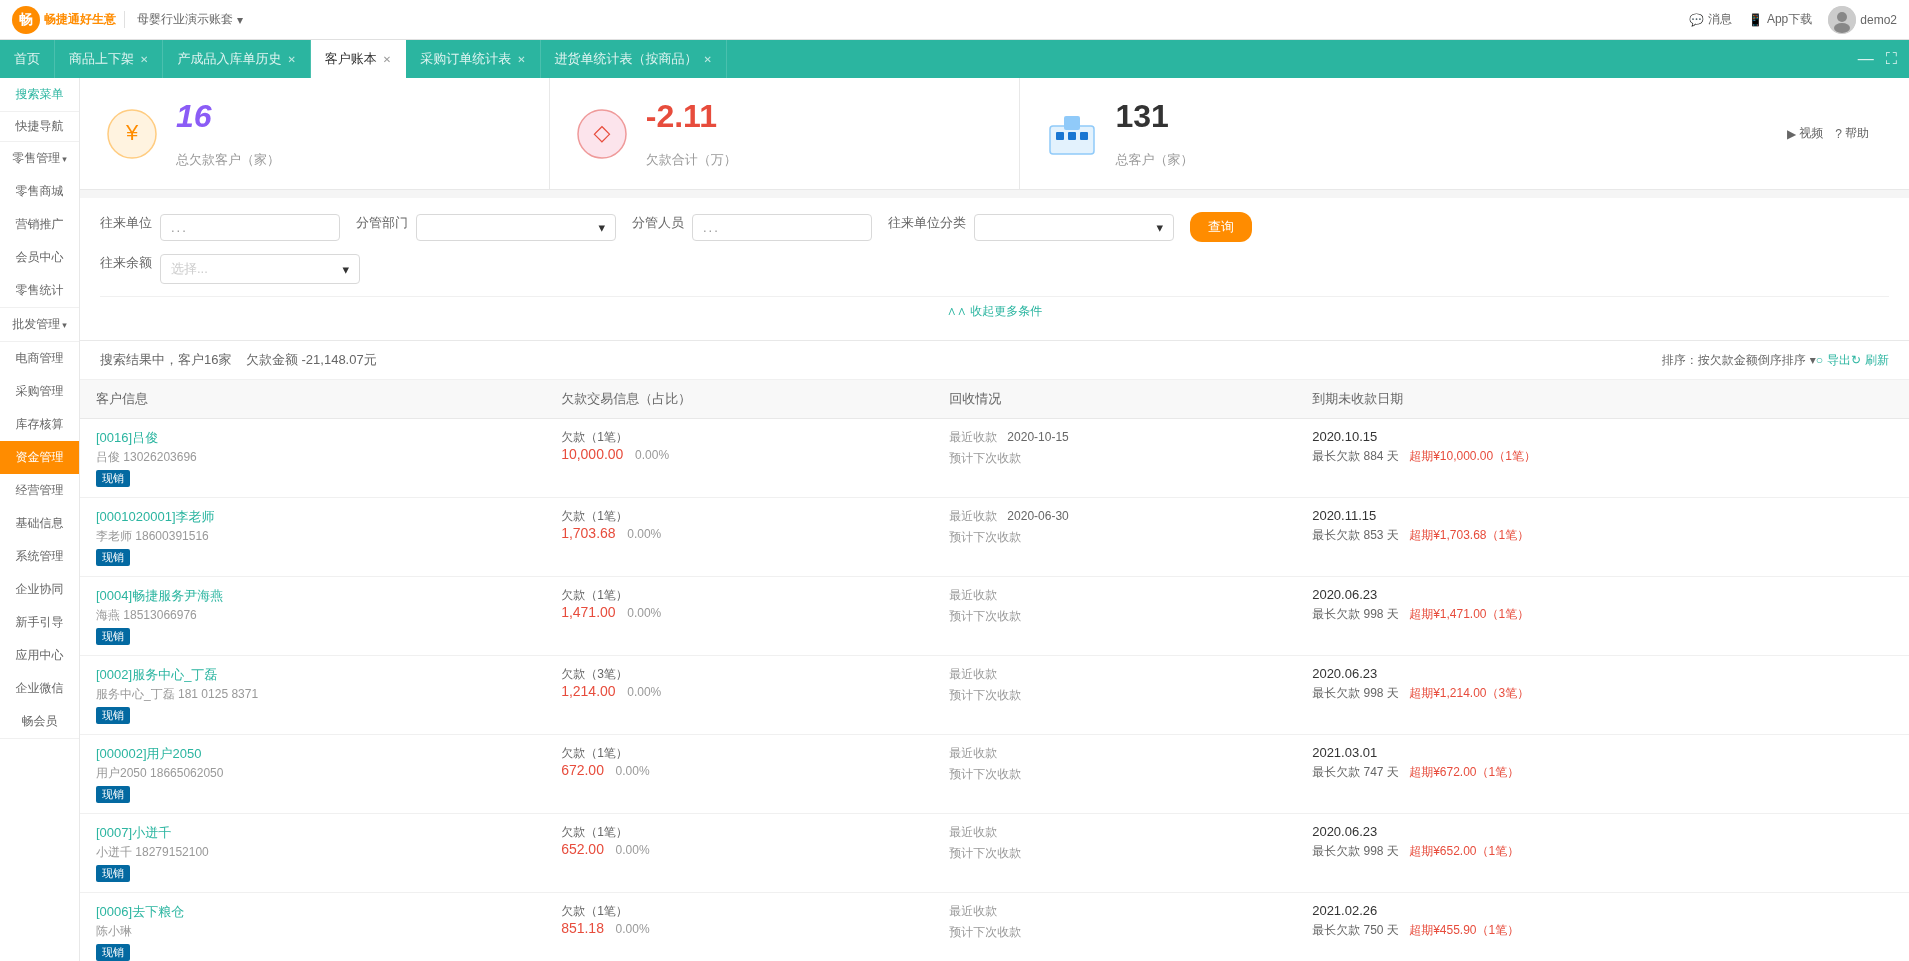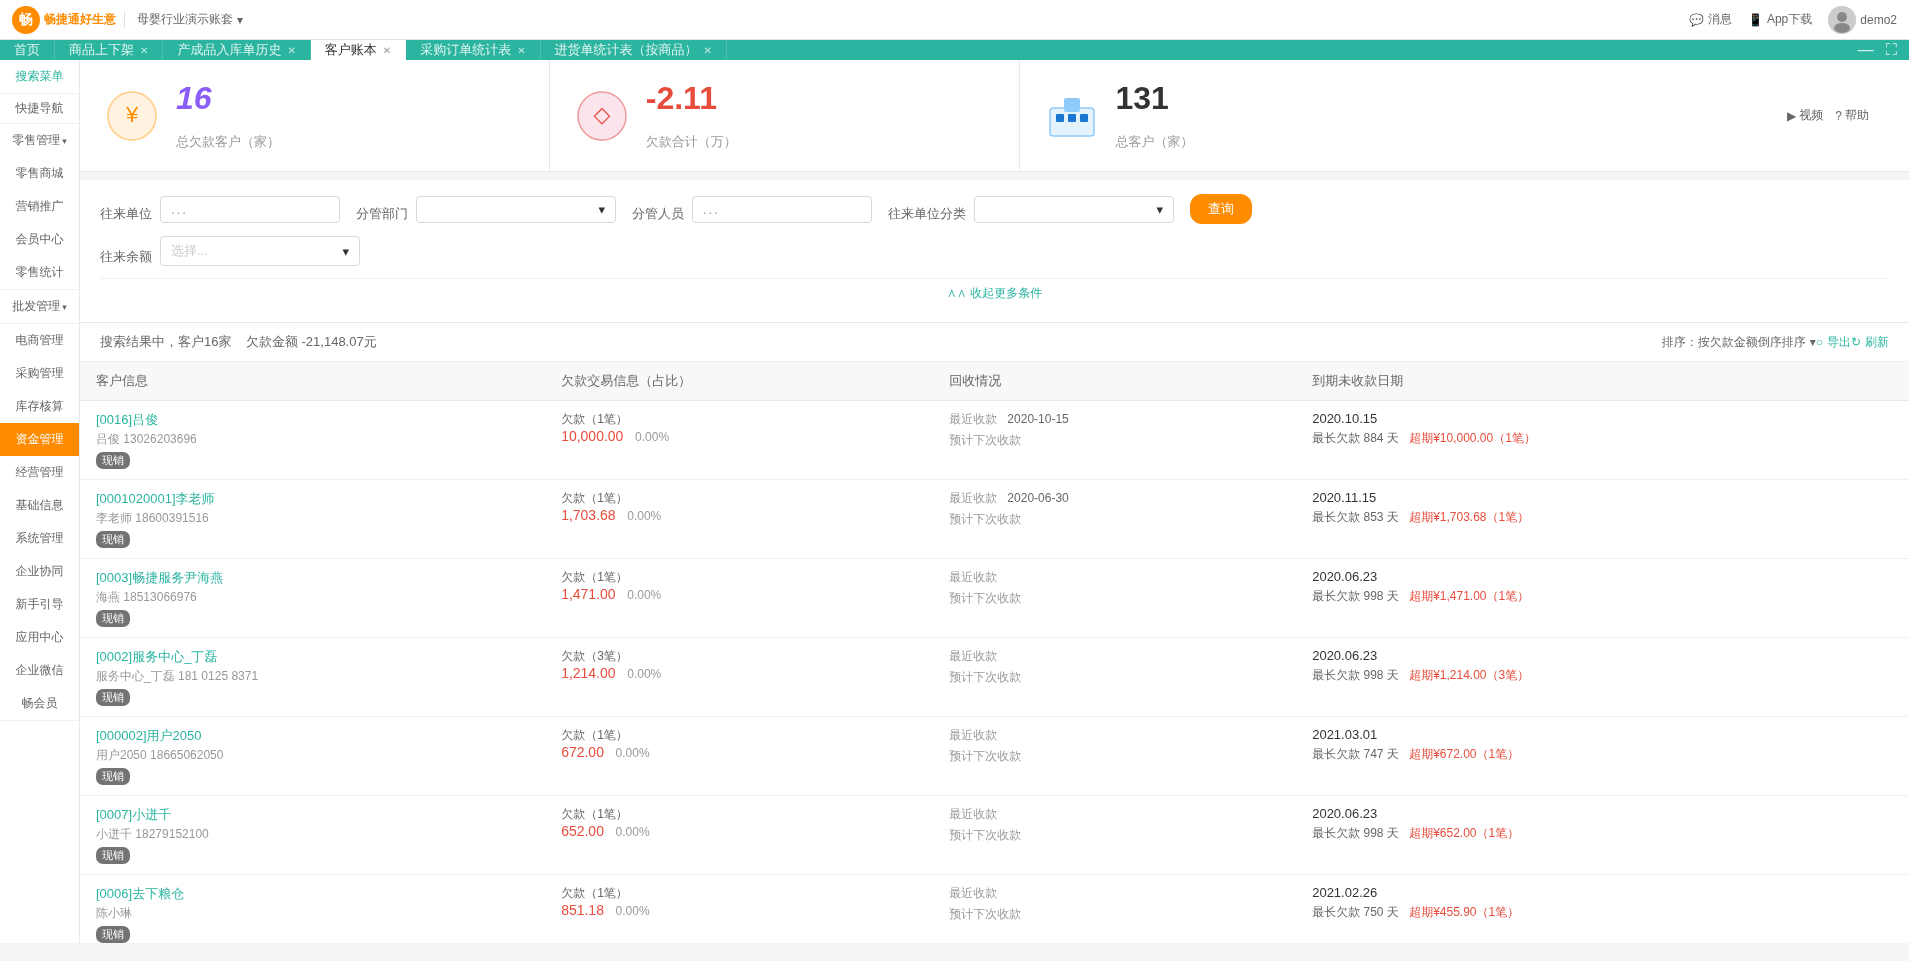--- a/index.html
+++ b/index.html
@@ -10,21 +10,21 @@
     .top-bar-left { display: flex; align-items: center; gap: 8px; }
     .logo-area { display: flex; align-items: center; gap: 4px; }
     .logo-icon { width: 28px; height: 28px; background: #ff8c00; border-radius: 50%; display: flex; align-items: center; justify-content: center; color: white; font-size: 14px; font-weight: bold; }
     .logo-text { color: #ff8c00; font-size: 12px; font-weight: bold; }
     .company-selector { display: flex; align-items: center; gap: 4px; font-size: 12px; color: #666; border-left: 1px solid #e0e0e0; padding-left: 12px; cursor: pointer; }
     .top-bar-right { display: flex; align-items: center; gap: 16px; }
     .top-bar-btn { display: flex; align-items: center; gap: 4px; font-size: 12px; color: #666; cursor: pointer; }
     .avatar { width: 28px; height: 28px; border-radius: 50%; background: #ccc; display: flex; align-items: center; justify-content: center; font-size: 12px; color: #666; overflow: hidden; }
 
     
-    .tab-bar { display: flex; align-items: center; background: #2bb5a0; height: 20px; padding: 0 0 0 0; overflow: hidden; text-align: center; }
+    .tab-bar { display: flex; align-items: center; background: #2bb5a0; height: 38px; padding: 0 0 0 0; overflow: hidden; text-align: center; }
     .tab-item { display: flex; align-items: center; gap: 4px; padding: 0 14px; height: 38px; font-size: 13px; color: rgba(255,255,255,0.85); cursor: pointer; white-space: nowrap; border-right: 1px solid rgba(255,255,255,0.15); }
     .tab-item.active { background: #fff; color: #333; }
     .tab-item .close-icon { font-size: 10px; color: rgba(255,255,255,0.7); margin-left: 2px; }
     .tab-item.active .close-icon { color: #999; }
     .tab-bar-actions { margin-left: auto; display: flex; align-items: center; gap: 4px; padding-right: 8px; }
     .tab-bar-action-btn { color: rgba(255,255,255,0.85); cursor: pointer; font-size: 16px; padding: 0 4px; }
 
     
     .main-layout { display: flex; height: calc(961px - 78px); }
 
@@ -50,21 +50,21 @@
     .stat-value { font-size: 32px; font-weight: bold; }
     .stat-value.red { color: #e74c3c; }
     .stat-value.orange { color: #8b5cf6; font-style: italic; }
     .stat-value.black { color: #333; }
     .stat-label { font-size: 13px; color: #999; margin-top: 16px; }
     .stat-link { font-size: 12px; color: #666; display: flex; align-items: center; gap: 3px; cursor: pointer; }
 
     
     .filter-area { background: #fff; padding: 14px 20px; margin: 8px 0 0 0; border-bottom: 1px solid #e8e8e8; }
     .filter-row { display: flex; align-items: center; gap: 16px; margin-bottom: 12px; flex-wrap: wrap; }
-    .filter-group { display: flex; align-items: flex-end; gap: 8px; }
+    .filter-group { display: flex; align-items: flex-start; gap: 8px; }
     .filter-label { font-size: 13px; color: #666; white-space: nowrap; }
     .filter-input { border: 1px solid #d9d9d9; border-radius: 4px; padding: 5px 10px; font-size: 13px; width: 180px; display: flex; align-items: center; justify-content: space-between; cursor: pointer; }
     .filter-input-wide { width: 220px; }
     .filter-select { border: 1px solid #d9d9d9; border-radius: 4px; padding: 5px 10px; font-size: 13px; width: 200px; display: flex; align-items: center; justify-content: space-between; cursor: pointer; background: #fff; }
     .filter-dots { color: #999; letter-spacing: 2px; }
     .search-btn { background: #ff8c00; color: #fff; border: none; border-radius: 12px; padding: 6px 18px; font-size: 13px; cursor: pointer; }
     .collapse-row { text-align: center; padding: 6px 0; font-size: 12px; color: #2bb5a0; cursor: pointer; border-top: 1px solid #f0f0f0; margin-top: 4px; }
 
     
     .table-area { background: #fff; margin: 0; }
@@ -73,21 +73,21 @@
     .table-summary-right { display: flex; align-items: center; }
     .sort-btn { display: flex; align-items: center; gap: 4px; font-size: 12px; color: #666; cursor: pointer; }
     .action-btn { display: flex; align-items: center; gap: 4px; font-size: 12px; color: #2bb5a0; cursor: pointer; }
 
     .data-table { width: 100%; border-collapse: collapse; }
     .data-table th { background: #f8f8f8; padding: 10px 16px; text-align: left; font-size: 13px; color: #666; font-weight: normal; border-bottom: 1px solid #e8e8e8; }
     .data-table td { padding: 10px 16px; border-bottom: 1px solid #f0f0f0; font-size: 13px; vertical-align: top; }
 
     .customer-name { color: #2bb5a0; cursor: pointer; font-size: 13px; }
     .customer-sub { color: #999; font-size: 12px; margin-top: 2px; }
-    .badge-cash { display: inline-block; background: #737373; color: #fff; font-size: 11px; padding: 1px 6px; border-radius: 7px; margin-top: 4px; }
+    .badge-cash { display: inline-block; background: #0369a1; color: #fff; font-size: 11px; padding: 1px 6px; border-radius: 2px; margin-top: 4px; }
     .amount-red { color: #e74c3c; font-size: 14px; }
     .amount-pct { color: #999; font-size: 12px; margin-left: 8px; }
     .overdue-link { color: #e74c3c; cursor: pointer; font-size: 12px; }
     .overdue-days { color: #666; font-size: 12px; }
     .recent-payment { font-size: 12px; color: #666; }
     .payment-label { color: #999; }
   </style>
 </head>
 <body>
 
@@ -385,21 +385,21 @@
               <td>
     <div style="font-size:13px;">2020.11.15</div>
     <div style="margin-top:4px;">
       <span class="overdue-days">最长欠款 853 天&nbsp;&nbsp;</span>
       <a class="overdue-link">超期¥1,703.68（1笔）</a>
     </div>
   </td>
             </tr>
             <tr>
               <td>
-    <div><a class="customer-name">[0003]畅捷服务尹海燕</a></div>
+    <div><a class="customer-name">[0004]畅捷服务尹海燕</a></div>
     <div class="customer-sub">海燕 18513066976</div>
     <span class="badge-cash">现销</span>
   </td>
               <td>
     <div style="color:#666; font-size:12px;">欠款（1笔）</div>
     <div>
       <span class="amount-red">1,471.00</span>
       <span class="amount-pct">0.00%</span>
     </div>
   </td>

